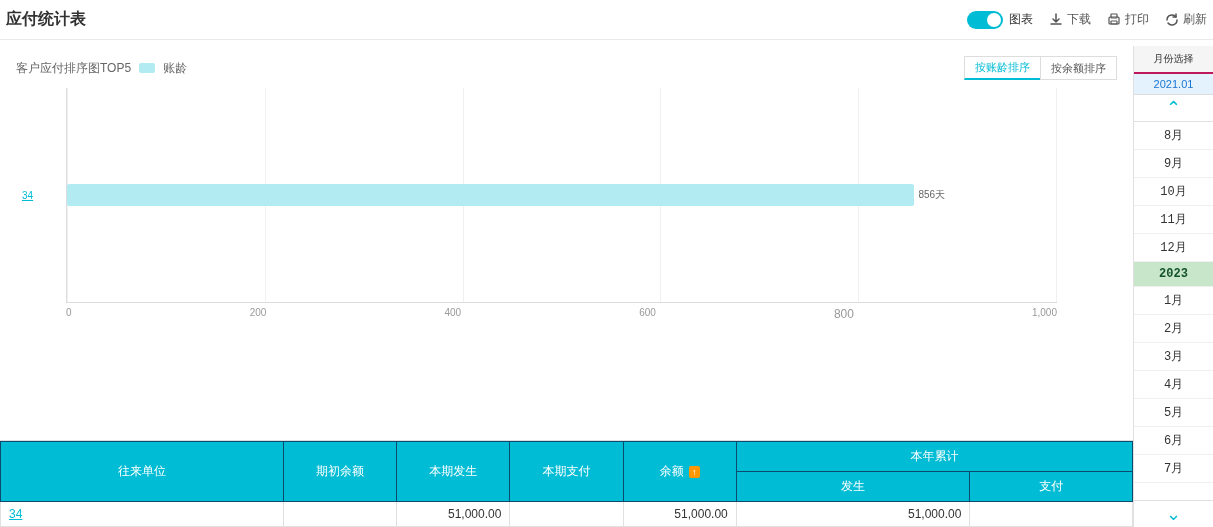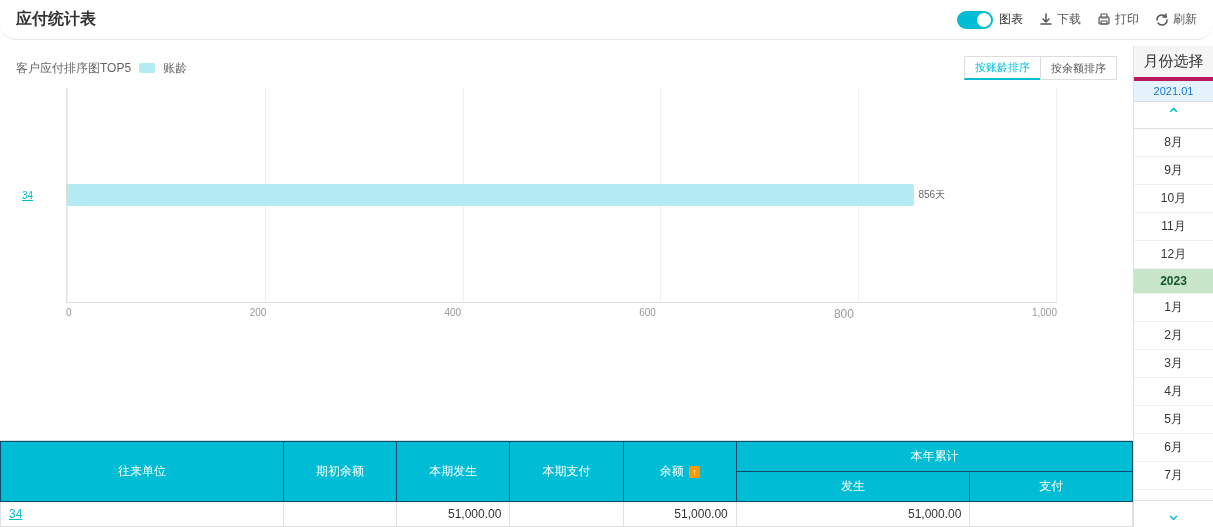--- a/index.html
+++ b/index.html
@@ -1,21 +1,21 @@
 <!DOCTYPE html>
 <html><head>
   <meta charset="utf-8">
   <style>
     * { box-sizing: border-box; margin: 0; padding: 0; }
     body { font-family: 'Microsoft YaHei', Arial, sans-serif; font-size: 12px; background: #f0f2f5; color: #333; }
 
     .app-container { width: 1213px; height: 527px; background: #fff; display: flex; flex-direction: column; overflow: hidden; }
 
     
-    .header { display: flex; align-items: center; justify-content: space-between; padding: 8px 16px; border-bottom: 1px solid #e8e8e8; background: #fff; height: 40px; border-radius: 16px; }
+    .header { display: flex; align-items: center; justify-content: space-between; padding: 8px 6px; border-bottom: 1px solid #e8e8e8; background: #fff; height: 40px; }
     .header-title { font-size: 16px; font-weight: bold; color: #333; }
     .header-actions { display: flex; align-items: center; gap: 16px; }
     .toggle-group { display: flex; align-items: center; gap: 6px; }
     .toggle-switch { width: 36px; height: 18px; background: #00bcd4; border-radius: 9px; position: relative; cursor: pointer; }
     .toggle-switch::after { content: ''; position: absolute; width: 14px; height: 14px; background: #fff; border-radius: 50%; top: 2px; right: 2px; }
     .action-btn { display: flex; align-items: center; gap: 4px; cursor: pointer; color: #555; font-size: 12px; }
 
     
     .main-content { display: flex; flex: 1; overflow: hidden; margin-top: 6px; }
 
@@ -37,25 +37,25 @@
 
     
     .table-section { border-top: 1px solid #ddd; }
     .data-table { width: 100%; border-collapse: collapse; }
     .data-table th { background: #00bcd4; color: #fff; text-align: center; padding: 6px 12px; font-size: 12px; font-weight: normal; border: 1px solid #0c4a6e; }
     .data-table td { text-align: right; padding: 5px 8px; font-size: 12px; border: 1px solid #e0e0e0; background: #fff; }
     .data-table td.left { text-align: left; color: #00bcd4; text-decoration: underline; cursor: pointer; }
 
     
     .right-sidebar { width: 80px; border-left: 1px solid #e0e0e0; display: flex; flex-direction: column; background: #fff; }
-    .sidebar-header { background: #f5f5f5; padding: 6px 4px; text-align: center; font-size: 15px; color: #333; border-bottom: 4px solid #be185d; }
+    .sidebar-header { background: #f5f5f5; padding: 6px 4px; text-align: center; font-size: 10px; color: #333; border-bottom: 2px solid #be185d; }
     .sidebar-year { background: #e3f2fd; color: #1976d2; text-align: center; padding: 4px; font-size: 11px; border-bottom: 1px solid #ddd; }
     .sidebar-scroll { flex: 1; overflow-y: auto; }
     .sidebar-scroll::-webkit-scrollbar { width: 4px; }
-    .month-item { padding: 5px 8px; text-align: center; font-size: 12px; color: #333; cursor: pointer; border-bottom: 1px solid #f0f0f0; }
+    .month-item { padding: 5px 8px; text-align: center; font-size: 12px; color: #333; cursor: pointer; border-bottom: 1px solid #f0f0f0; font-family: Liberation Mono, monospace; }
     .month-item.current-year { background: #c8e6c9; color: #14532d; font-weight: bold; }
     .chevron-up { color: #00bcd4; font-size: 18px; line-height: 1; cursor: pointer; }
     .chevron-down { color: #00bcd4; font-size: 18px; line-height: 1; cursor: pointer; }
     .sidebar-nav-top { padding: 4px; text-align: center; border-bottom: 1px solid #e0e0e0; }
     .sidebar-nav-bottom { padding: 4px; text-align: center; border-top: 1px solid #e0e0e0; margin-top: auto; }
   </style>
 </head>
 <body>
 
 <div class="app-container">

